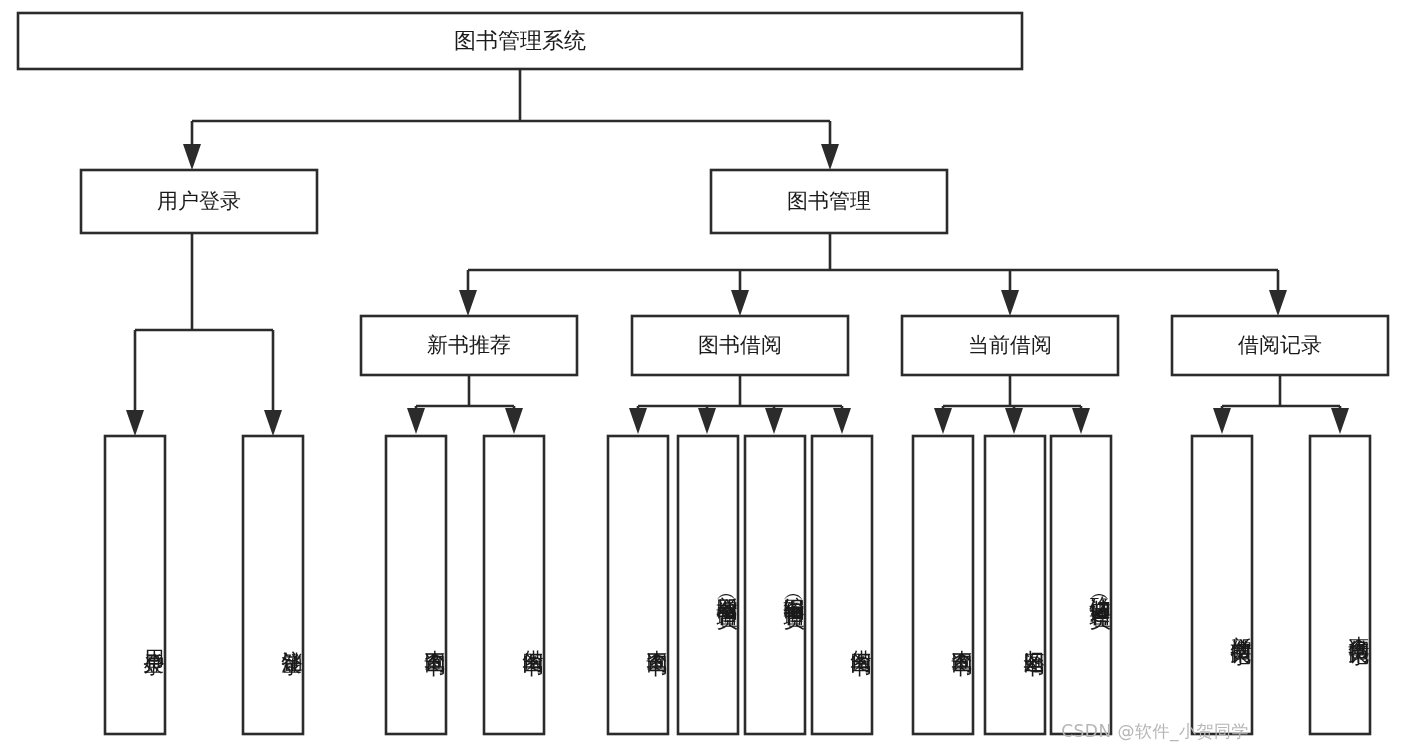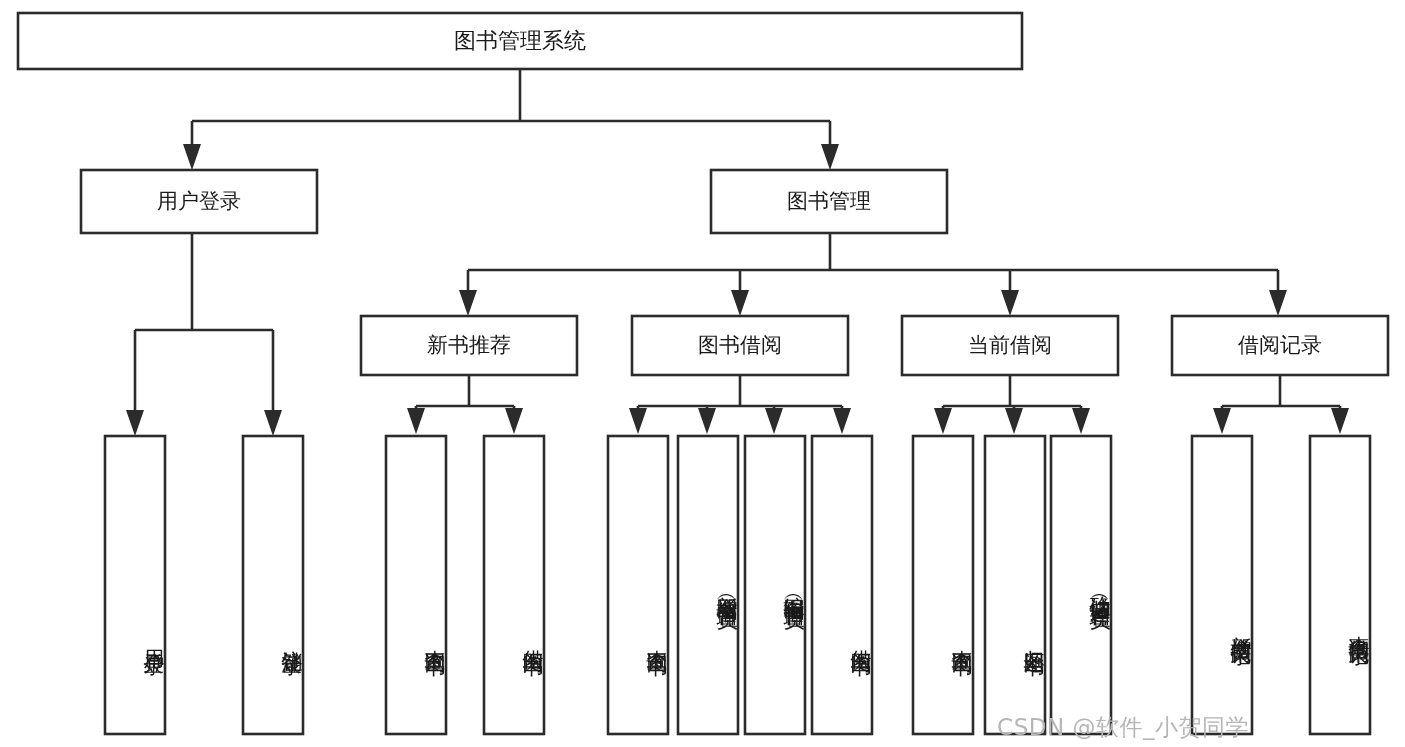--- a/index.html
+++ b/index.html
@@ -67,21 +67,21 @@
     pointer-events: none;
     display: flex;
     align-items: flex-start;
     justify-content: center;
   }
   .watermark {
     position: absolute;
     right: 8px;
     bottom: 4px;
     font-family: "DejaVu Sans", "Liberation Sans", sans-serif;
-    font-size: 23px;
+    font-size: 17px;
     color: #b6b6b6;
     white-space: nowrap;
     letter-spacing: 0.5px;
     margin-top: 33px;
   }
 </style>
 </head>
 <body>
 
 <div id="diagram-root">

